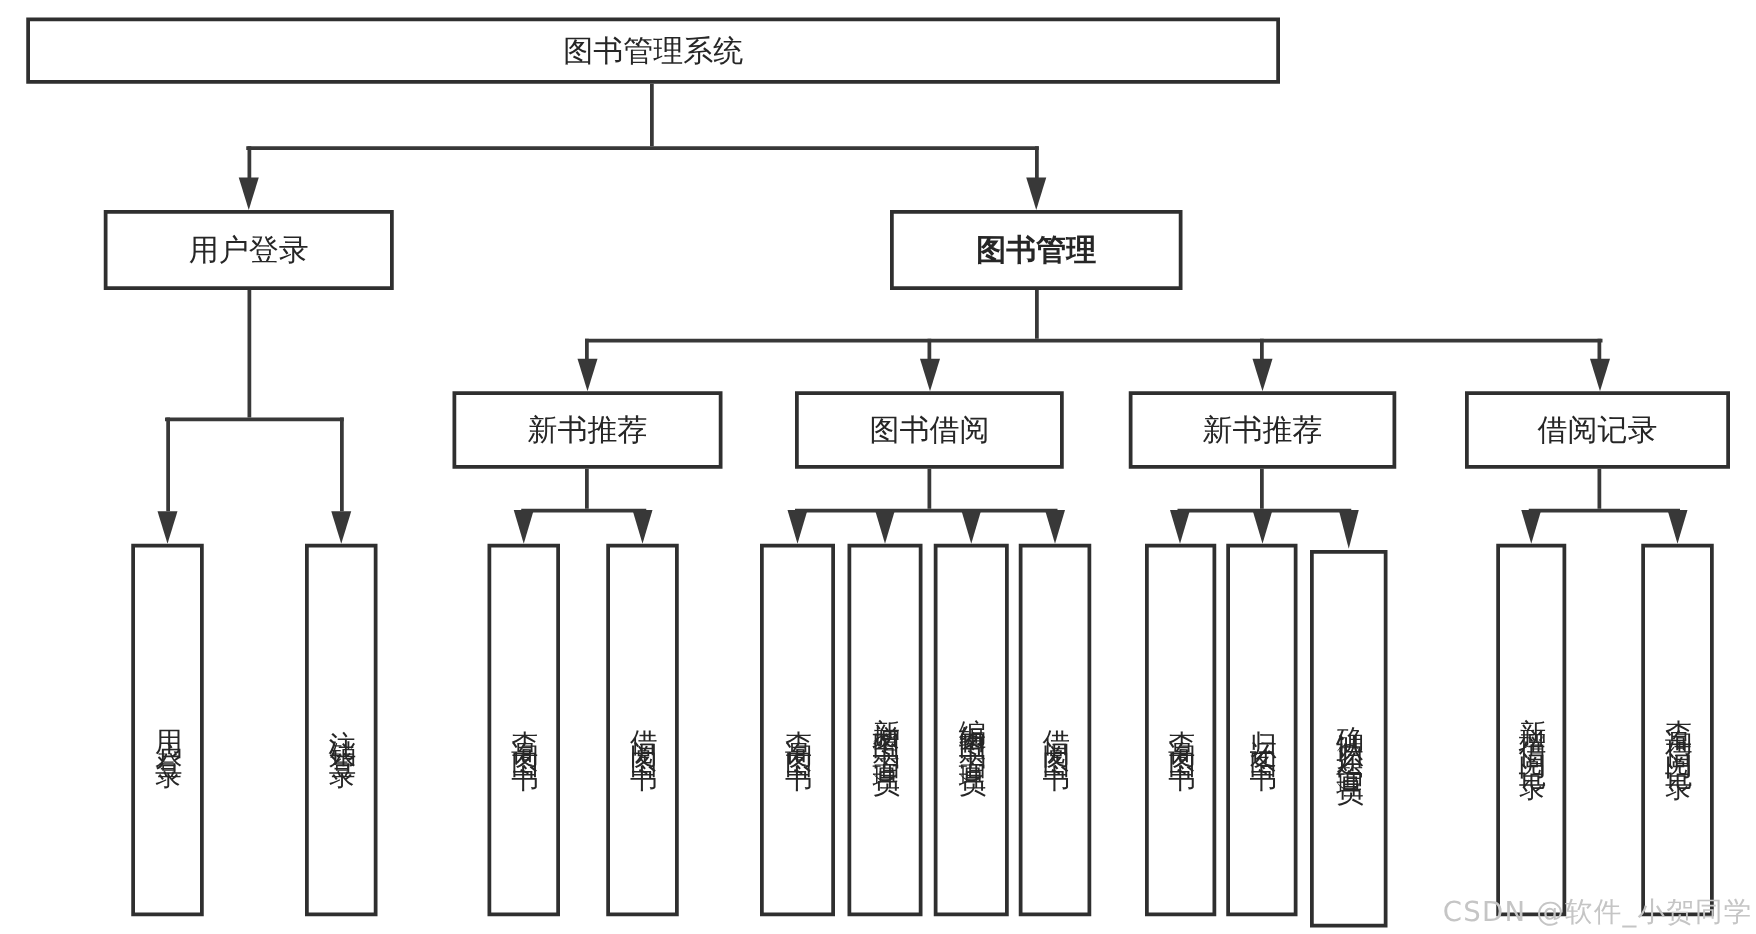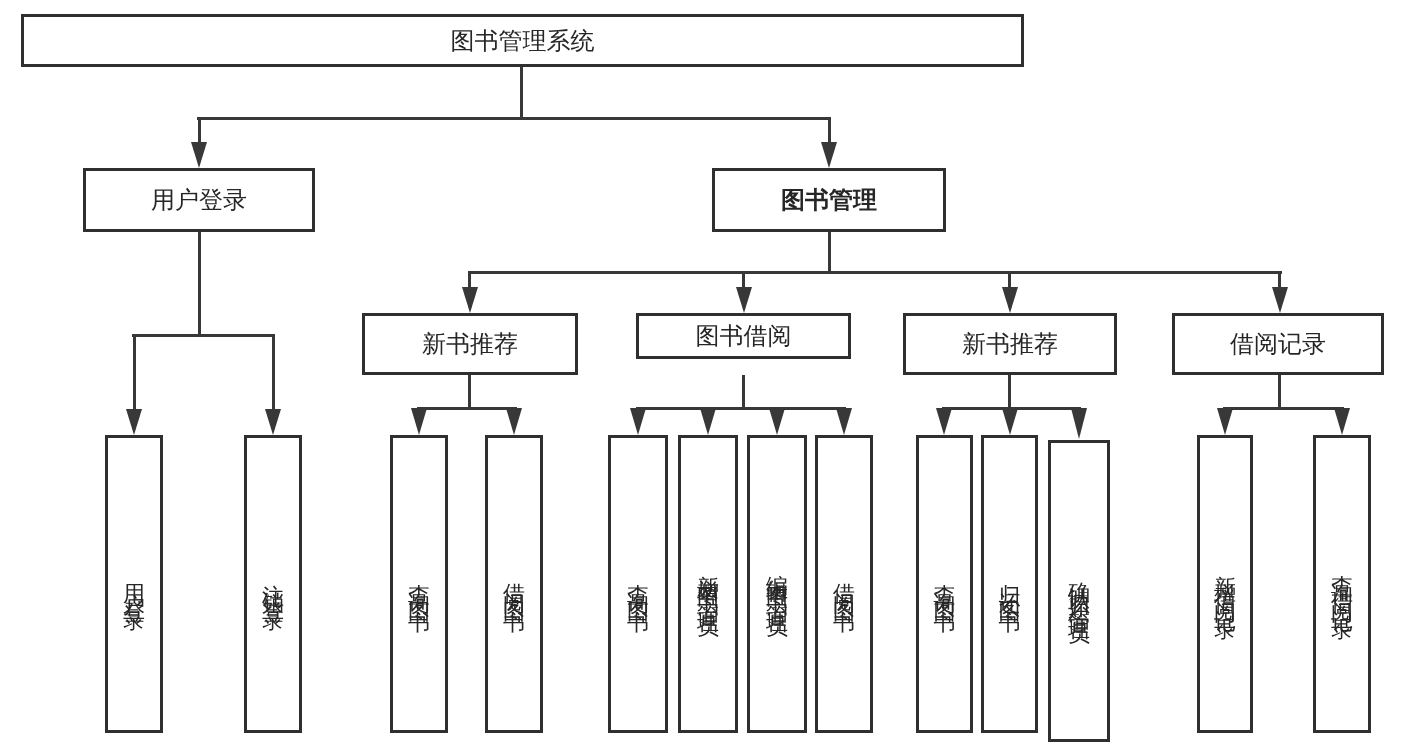--- a/index.html
+++ b/index.html
@@ -90,21 +90,21 @@
   <div class="v" style="left:742px;top:271px;height:17px;"></div>
   <div class="arr" style="left:736px;top:287px;"></div>
   <div class="v" style="left:1008px;top:271px;height:17px;"></div>
   <div class="arr" style="left:1002px;top:287px;"></div>
   <div class="v" style="left:1278px;top:271px;height:17px;"></div>
   <div class="arr" style="left:1272px;top:287px;"></div>
 
   <div class="box" style="left:362px;top:313px;width:216px;height:62px;">
     <span>新书推荐</span>
   </div>
-  <div class="box" style="left:636px;top:313px;width:215px;height:46px;">
+  <div class="box" style="left:636px;top:313px;width:215px;height:62px;">
     <span>图书借阅</span>
   </div>
   <div class="box" style="left:903px;top:313px;width:214px;height:62px;">
     <span>新书推荐</span>
   </div>
   <div class="box" style="left:1172px;top:313px;width:212px;height:62px;">
     <span>借阅记录</span>
   </div>
 
   <div class="v" style="left:468px;top:375px;height:32px;"></div>
@@ -163,14 +163,15 @@
   <div class="box vbox" style="left:1048px;top:440px;width:62px;height:302px;letter-spacing:6px;">
     <span>确认归还（管理员）</span>
   </div>
   <div class="box vbox" style="left:1197px;top:435px;width:56px;height:298px;">
     <span>新增借阅记录</span>
   </div>
   <div class="box vbox" style="left:1313px;top:435px;width:58px;height:298px;">
     <span>查询借阅记录</span>
   </div>
 
+  <div class="watermark">CSDN @软件_小贺同学</div>
 
 </div>
 
 </body></html>

